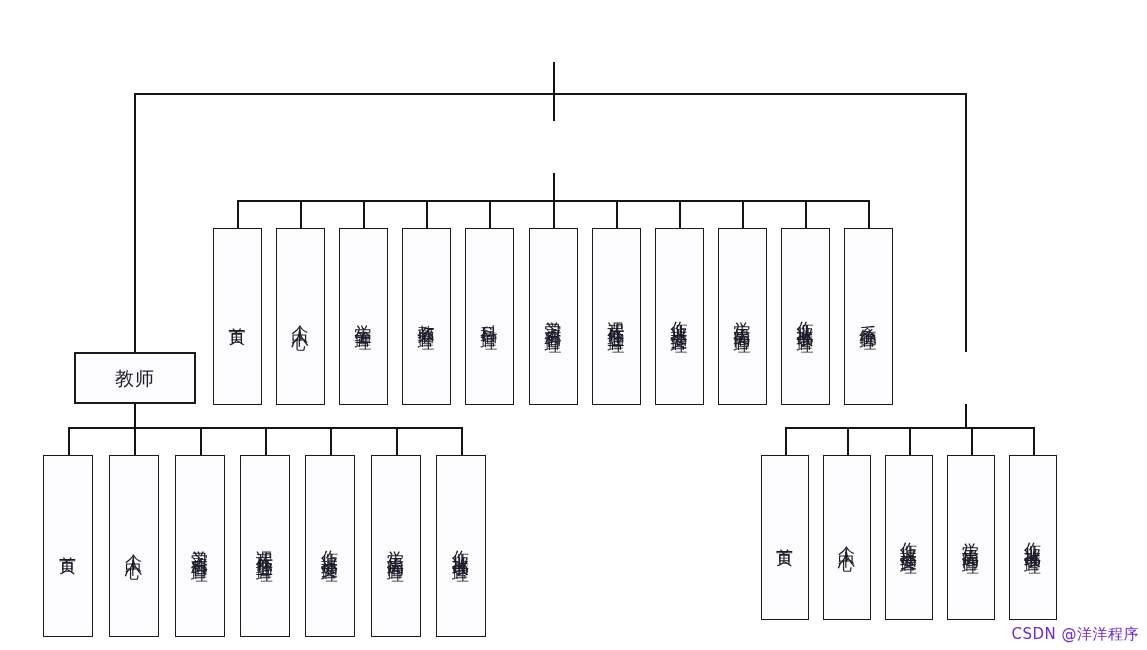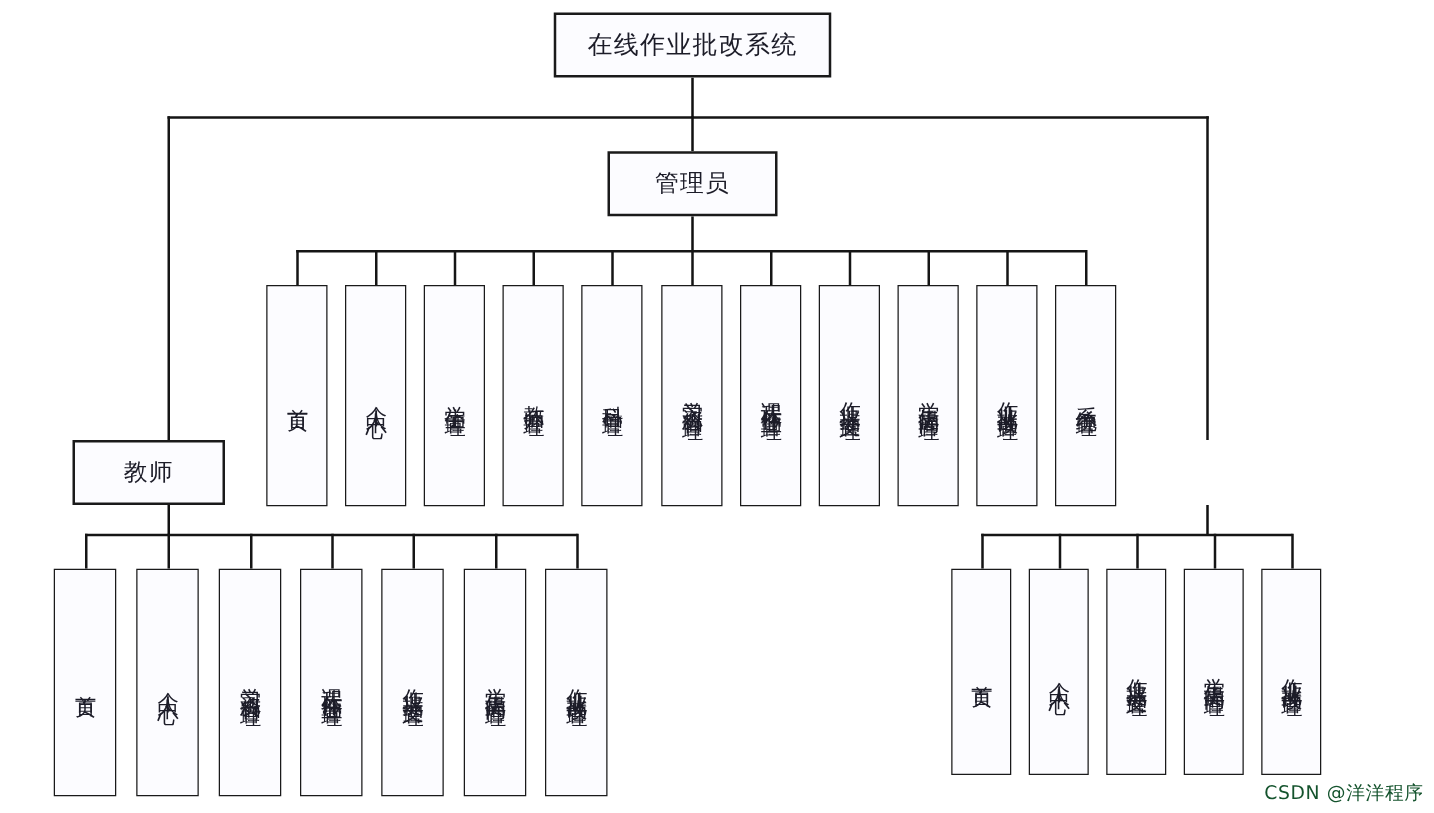--- a/index.html
+++ b/index.html
@@ -63,40 +63,38 @@
   .ln.thin { background: #151515; }
   .ln.thin.v { width: 1.6px; }
   .ln.thin.h { height: 1.6px; }
 
   
   #watermark {
     position: absolute;
     right: 8px;
     bottom: 6px;
     font-size: 15px;
-    color: #14532d;
+    color: #6d28d9;
     letter-spacing: 0.5px;
     white-space: nowrap;
     z-index: 5;
   }
 </style>
 </head>
 <body>
 
 <div id="diagram">
 
-  <div class="node h root" style="left:443px; top:10px; width:222px; height:52px;">在线作业批改系统</div>
 
   <div class="ln v" style="left:553px; top:62px; width:2px; height:32px;"></div>
   <div class="ln thin h" style="left:134px; top:93px; width:833px; height:1.6px;"></div>
   <div class="ln thin v" style="left:134px; top:93px; width:1.6px; height:259px;"></div>
   <div class="ln thin v" style="left:965px; top:93px; width:1.6px; height:259px;"></div>
   <div class="ln v" style="left:553px; top:93px; width:2px; height:28px;"></div>
 
-  <div class="node h" style="left:486px; top:121px; width:136px; height:52px;">管理员</div>
 
   <div class="ln v" style="left:553px; top:173px; width:2px; height:28px;"></div>
   <div class="ln thin h" style="left:237px; top:200px; width:632px; height:1.6px;"></div>
 
   <div class="ln thin v" style="left:237px; top:200px; height:28px;"></div>
   <div class="ln thin v" style="left:300px; top:200px; height:28px;"></div>
   <div class="ln thin v" style="left:363px; top:200px; height:28px;"></div>
   <div class="ln thin v" style="left:426px; top:200px; height:28px;"></div>
   <div class="ln thin v" style="left:489px; top:200px; height:28px;"></div>
   <div class="ln thin v" style="left:553px; top:200px; height:28px;"></div>
@@ -111,21 +109,21 @@
   <div class="node v thin" style="left:339px; top:228px; width:49px; height:177px;">学生管理</div>
   <div class="node v thin" style="left:402px; top:228px; width:49px; height:177px;">教师管理</div>
   <div class="node v thin" style="left:465px; top:228px; width:49px; height:177px;">科目管理</div>
   <div class="node v thin" style="left:529px; top:228px; width:49px; height:177px;">学习资料管理</div>
   <div class="node v thin" style="left:592px; top:228px; width:49px; height:177px;">课程作业管理</div>
   <div class="node v thin" style="left:655px; top:228px; width:49px; height:177px;">作业提交管理</div>
   <div class="node v thin" style="left:718px; top:228px; width:49px; height:177px;">学生提问管理</div>
   <div class="node v thin" style="left:781px; top:228px; width:49px; height:177px;">作业批改管理</div>
   <div class="node v thin" style="left:844px; top:228px; width:49px; height:177px;">系统管理</div>
 
-  <div class="node h" style="left:58px; top:352px; width:122px; height:52px;">教师</div>
+  <div class="node h" style="left:74px; top:352px; width:122px; height:52px;">教师</div>
 
   <div class="ln v" style="left:134px; top:404px; width:2px; height:24px;"></div>
   <div class="ln thin h" style="left:68px; top:427px; width:394px; height:1.6px;"></div>
 
   <div class="ln thin v" style="left:68px;  top:427px; height:28px;"></div>
   <div class="ln thin v" style="left:134px; top:427px; height:28px;"></div>
   <div class="ln thin v" style="left:200px; top:427px; height:28px;"></div>
   <div class="ln thin v" style="left:265px; top:427px; height:28px;"></div>
   <div class="ln thin v" style="left:330px; top:427px; height:28px;"></div>
   <div class="ln thin v" style="left:396px; top:427px; height:28px;"></div>

